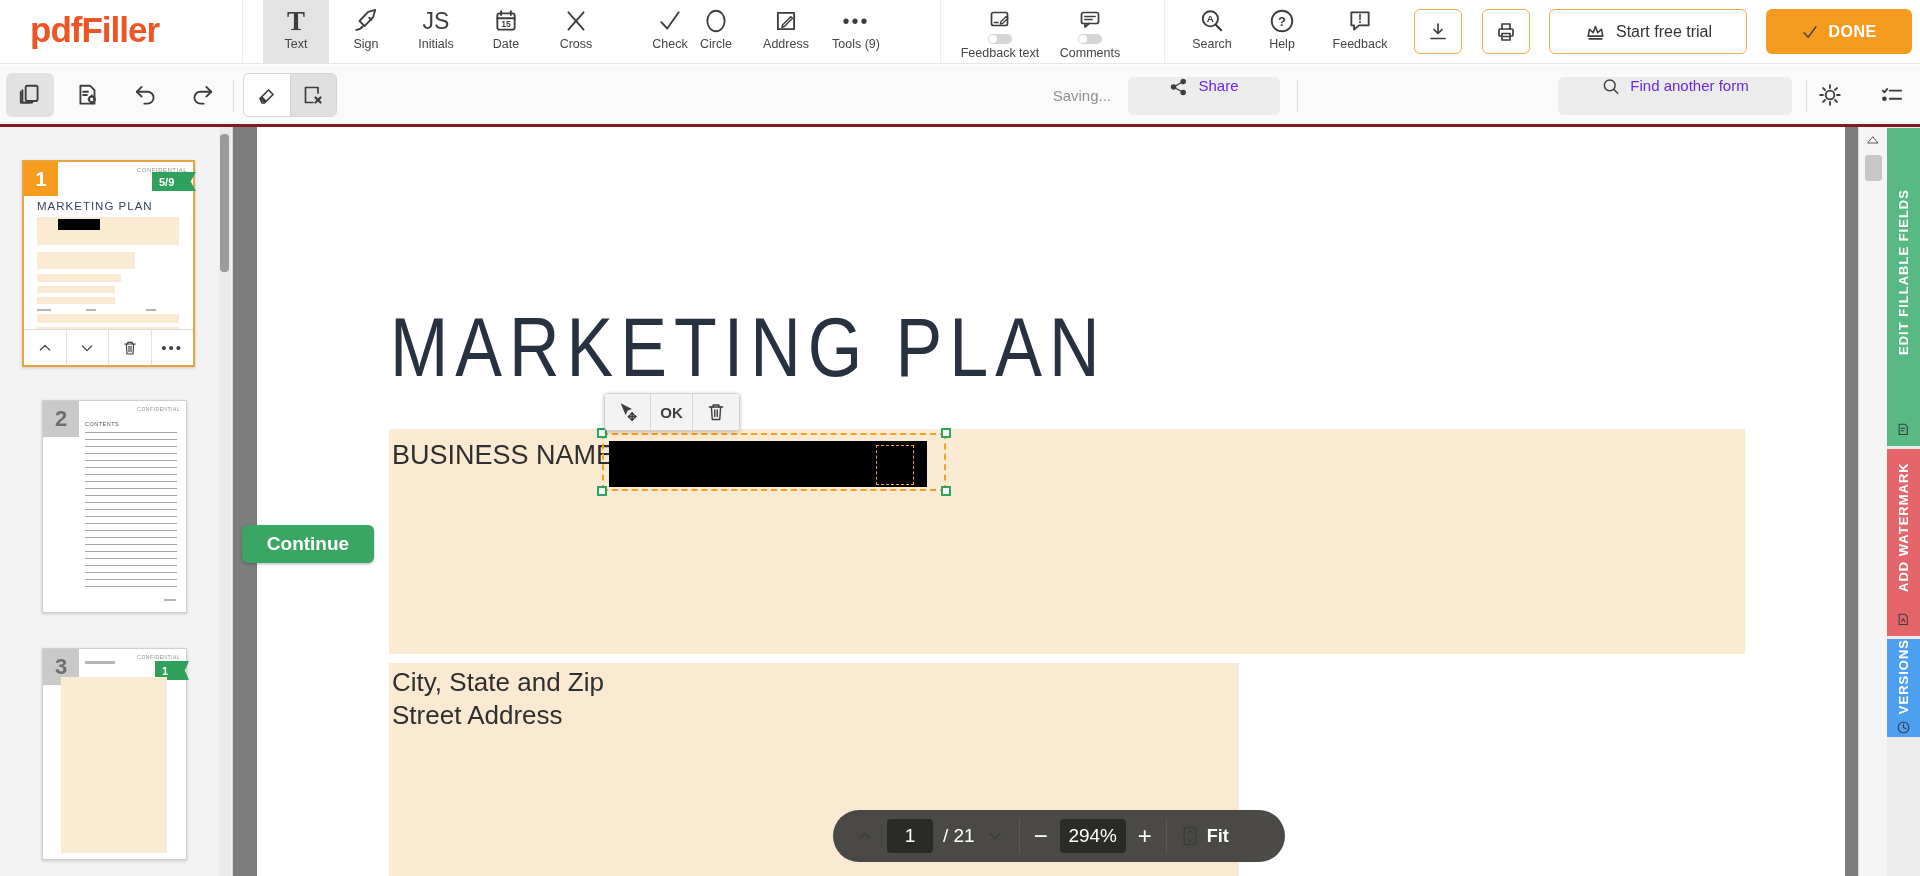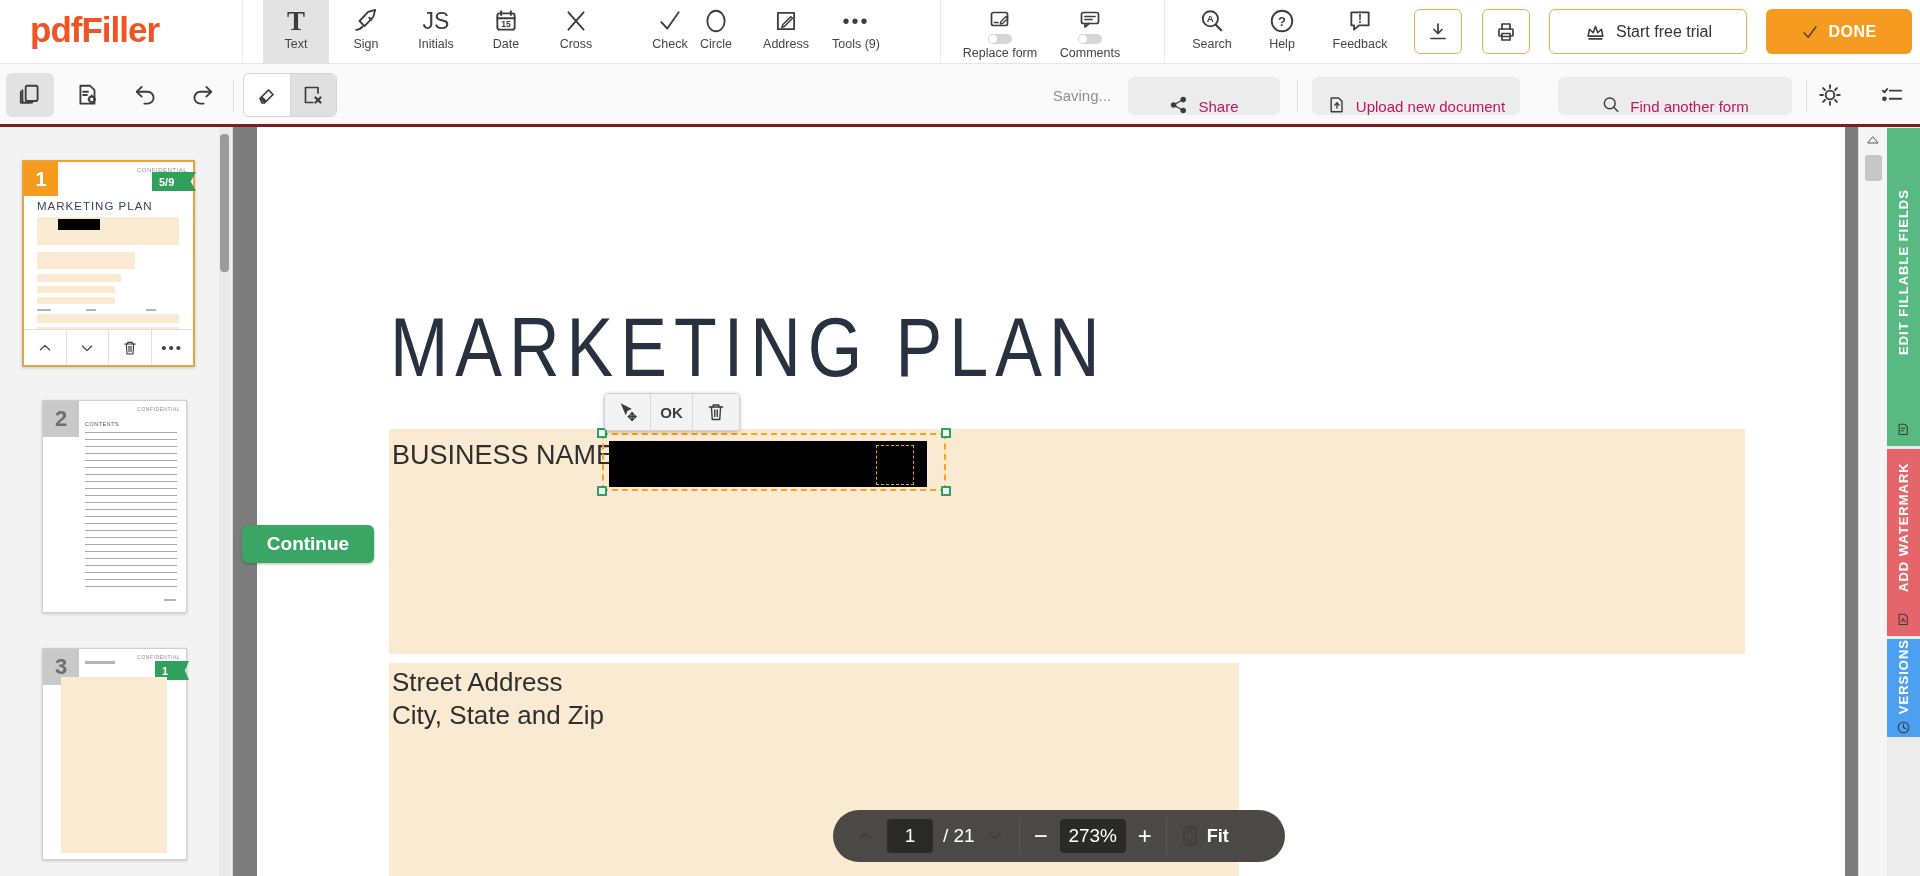--- a/index.html
+++ b/index.html
@@ -24,21 +24,21 @@
   .togglebtn { position:absolute; top:0; height:64px; display:flex; flex-direction:column; align-items:center; padding-top:8px; gap:2px; cursor:pointer; }
   .pill { width:24px; height:10px; border-radius:5px; background:#d6d6d6; position:relative; }
   .pill:before { content:""; position:absolute; left:1px; top:1px; width:8px; height:8px; border-radius:50%; background:#fff; }
   .orange-outline { border:1px solid #f0ad4d; border-radius:6px; background:#fff; display:flex; align-items:center; justify-content:center; cursor:pointer; }
   .done-btn { position:absolute; left:1766px; top:9px; width:146px; height:45px; background:#f59b1f; border-radius:6px; display:flex; align-items:center; justify-content:center; gap:9px; color:#fff; font-weight:bold; font-size:16px; letter-spacing:.5px; cursor:pointer; }
 
   
   .row2 { position:absolute; left:0; top:65px; width:1920px; height:62px; background:#fafafa; border-bottom:3px solid #7f1d1d; }
   .sqbtn { position:absolute; top:8px; width:48px; height:44px; border-radius:6px; display:flex; align-items:center; justify-content:center; cursor:pointer; }
   .sqbtn.active { background:#e2e2e2; }
-  .graypill { position:absolute; top:12px; height:38px; background:#ececec; border-radius:6px; display:flex; align-items:flex-end; justify-content:center; gap:9px; font-size:15px; color:#be185d; cursor:pointer; }
+  .graypill { position:absolute; top:12px; height:38px; background:#ececec; border-radius:6px; display:flex; align-items:flex-start; justify-content:center; gap:9px; font-size:15px; color:#6d28d9; cursor:pointer; }
   .vdiv2 { position:absolute; top:15px; width:1px; height:32px; background:#dcdcdc; }
 
   
   .leftpanel { position:absolute; left:0; top:127px; width:233px; height:749px; background:#f3f3f3; border-right:1px solid #d9d9d9; }
   .lscroll-track { position:absolute; left:219px; top:0; width:12px; height:749px; background:#eaeaea; }
   .lscroll-thumb { position:absolute; left:1px; top:7px; width:9px; height:138px; background:#9b9b9b; border-radius:4px; }
   .thumb { position:absolute; background:#fff; box-shadow:0 1px 3px rgba(0,0,0,.18); }
   .thumb.sel { border:2px solid #e9a43e; }
   .thumb.nrm { border:1px solid #cfcfcf; }
   .pgbadge { position:absolute; left:0; top:0; display:flex; align-items:center; justify-content:center; font-weight:bold; }
@@ -150,21 +150,21 @@
 
     <div class="vdiv1" style="left:940px;"></div>
 
     <div class="togglebtn" style="left:952px; width:96px;">
       <svg class="ic" width="24" height="24" viewBox="0 0 24 24">
         <rect x="3.5" y="4.5" width="16" height="13" rx="2"></rect>
           <path d="M13 13.5L18 8.5l1.8 1.8-5 5-2.5.7z" stroke-width="1.3"></path>
           <line x1="6.5" y1="14.5" x2="10" y2="14.5"></line>
       </svg>
       <span class="pill"></span>
-      <span class="tool-label">Replace form</span>
+      <span class="tool-label">Feedback text</span>
     </div>
     <div class="togglebtn" style="left:1047px; width:86px;">
       <svg class="ic" width="24" height="24" viewBox="0 0 24 24">
         <rect x="3.5" y="4.5" width="17" height="11" rx="2"></rect>
           <path d="M7 15.5v3.5l4-3.5"></path>
           <line x1="7" y1="8.5" x2="17" y2="8.5"></line>
           <line x1="7" y1="11.5" x2="14" y2="11.5"></line>
       </svg>
       <span class="pill"></span>
       <span class="tool-label">Comments</span>
@@ -279,28 +279,20 @@
       <svg class="ic" width="20" height="20" viewBox="0 0 24 24">
         <circle cx="5.5" cy="12" r="2.5" fill="#3d3d3d"></circle>
           <circle cx="17" cy="5.5" r="2.5" fill="#3d3d3d"></circle>
           <circle cx="17" cy="18.5" r="2.5" fill="#3d3d3d"></circle>
         <line x1="7.5" y1="10.8" x2="15" y2="6.6"></line>
           <line x1="7.5" y1="13.2" x2="15" y2="17.4"></line>
       </svg>
       <span>Share</span>
     </div>
     <div class="vdiv2" style="left:1297px;"></div>
-    <div class="graypill" style="left:1312px; width:208px;">
-      <svg class="ic" width="20" height="20" viewBox="0 0 24 24">
-        <path d="M5 3.5h9l4 4V20H5z"></path>
-          <line x1="12" y1="15.5" x2="12" y2="9.5"></line>
-          <polyline points="9.5,12 12,9.5 14.5,12"></polyline>
-      </svg>
-      <span>Upload new document</span>
-    </div>
     <div class="graypill" style="left:1558px; width:234px;">
       <svg class="ic" width="20" height="20" viewBox="0 0 24 24" stroke-width="2">
         <circle cx="10.5" cy="10" r="6.5"></circle>
           <line x1="15.5" y1="15" x2="20" y2="19.5"></line>
       </svg>
       <span>Find another form</span>
     </div>
     <div class="vdiv2" style="left:1806px;"></div>
     <div class="sqbtn" style="left:1806px;">
       <svg class="ic" width="26" height="26" viewBox="0 0 24 24" stroke-width="1.8">
@@ -393,22 +385,22 @@
   <div class="canvas"></div>
   <div class="page"></div>
 
   <div class="doc-title">MARKETING PLAN</div>
 
   <div class="peach abs" style="left:389px; top:429px; width:1356px; height:225px;"></div>
   <div class="bn-label">BUSINESS NAME:</div>
 
   <div class="peach abs" style="left:389px; top:663px; width:850px; height:213px;"></div>
   <div class="addr">
+    <div>City, State and Zip</div>
     <div>Street Address</div>
-    <div>City, State and Zip</div>
   </div>
 
   <div class="selrect"></div>
   <div class="blackbox"></div>
   <div class="inner-dash"></div>
   <div class="handle" style="left:597px; top:428px;"></div>
   <div class="handle" style="left:941px; top:428px;"></div>
   <div class="handle" style="left:597px; top:486px;"></div>
   <div class="handle" style="left:941px; top:486px;"></div>
 
@@ -442,21 +434,21 @@
     <svg class="ic" width="20" height="20" viewBox="0 0 24 24" stroke="#8f8f8a" stroke-width="2.6" style="margin:0 12px 0 4px;">
         <polyline points="6,15 12,9 18,15"></polyline>
       </svg>
     <div class="pgr-box" style="width:46px;">1</div>
     <span style="font-size:19px; margin:0 10px;">/ 21</span>
     <svg class="ic" width="20" height="20" viewBox="0 0 24 24" stroke="#fff" stroke-width="2.6">
         <polyline points="6,9 12,15 18,9"></polyline>
       </svg>
     <div class="pgr-div"></div>
     <span class="pgr-sign">−</span>
-    <div class="pgr-box" style="width:66px; margin:0 12px;">273%</div>
+    <div class="pgr-box" style="width:66px; margin:0 12px;">294%</div>
     <span class="pgr-sign">+</span>
     <div class="pgr-div"></div>
     <div style="display:flex; align-items:center; gap:8px; cursor:pointer;">
       <svg class="ic" width="18" height="20" viewBox="0 0 18 22" stroke="#fff" stroke-width="1.6">
         <rect x="2.5" y="1.5" width="13" height="19" rx="2.5"></rect>
           <polyline points="6.5,7 9,4.5 11.5,7"></polyline>
           <polyline points="6.5,15 9,17.5 11.5,15"></polyline>
       </svg>
       <span style="font-size:18px; font-weight:bold;">Fit</span>
     </div>

